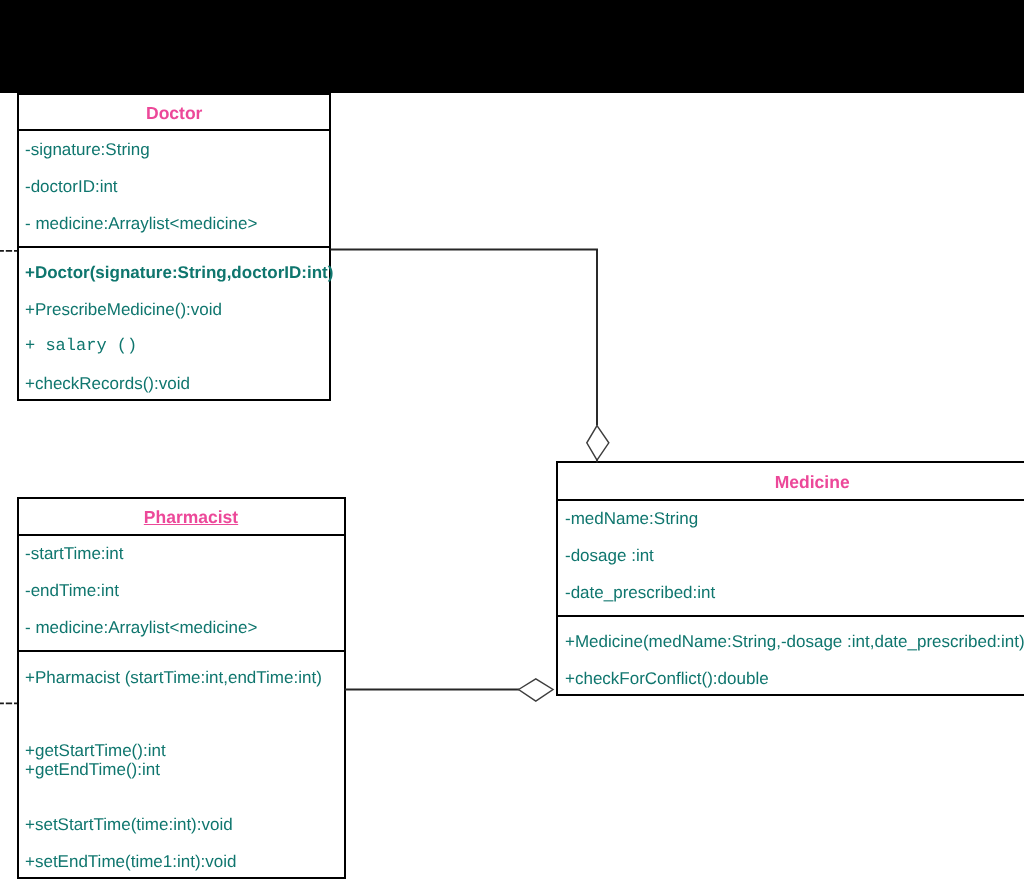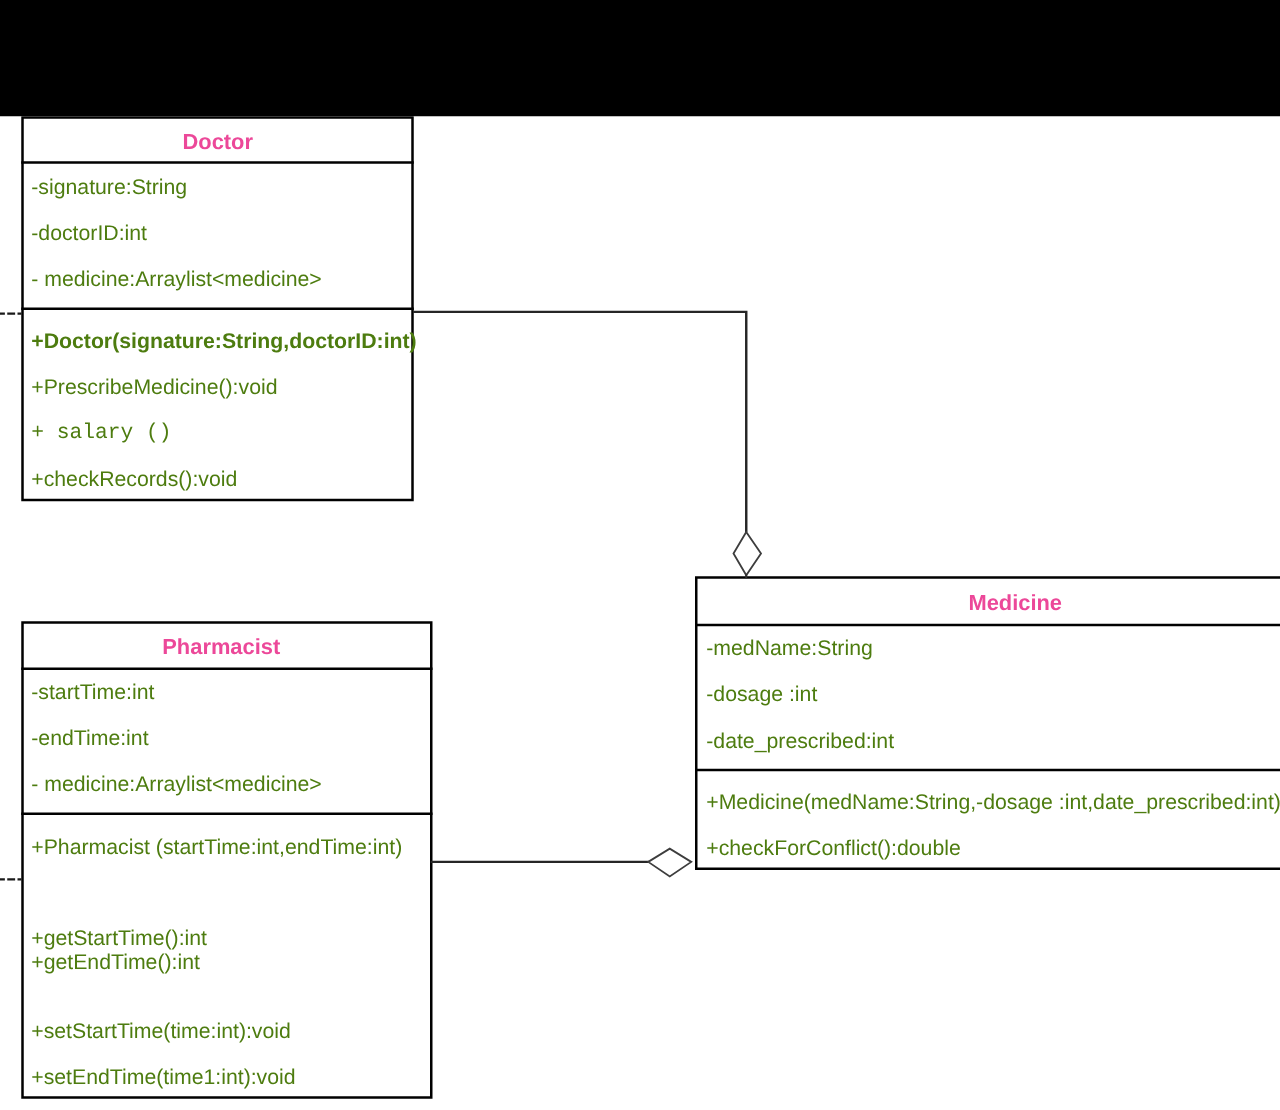--- a/index.html
+++ b/index.html
@@ -14,21 +14,21 @@
   }
   #canvas{position:absolute;left:0;top:0;width:1024px;height:888px;overflow:hidden;}
   .topbar{position:absolute;left:0;top:0;width:1024px;height:93px;background:#000000;}
   .umlbox{position:absolute;box-sizing:border-box;border:2px solid #000;background:#fff;}
   .rule{position:absolute;height:2px;background:#000;}
   .title{
     position:absolute;font-weight:bold;text-align:center;
     font-size:17.5px;color:#ec4899;white-space:nowrap;
     transform:translateZ(0);
   }
-  .row{position:absolute;font-size:17px;color:#4d7c0f;white-space:nowrap;
+  .row{position:absolute;font-size:17px;color:#0f766e;white-space:nowrap;
     transform:translateZ(0);}
   svg.links{position:absolute;left:0;top:0;width:1024px;height:888px;}
 </style>
 </head>
 <body>
 
 <div id="canvas">
   <div class="topbar"></div>
 
   <div class="umlbox" style="left:17px;top:92.5px;width:314.4px;height:308.5px;"></div>
@@ -39,21 +39,21 @@
   <div class="row" style="left:25px;top:176.8px;">-doctorID:int</div>
   <div class="row" style="left:25px;top:213.7px;">- medicine:Arraylist&lt;medicine&gt;</div>
   <div class="row" style="left:25px;top:263.0px;font-weight:bold;">+Doctor(signature:String,doctorID:int)</div>
   <div class="row" style="left:25px;top:299.9px;">+PrescribeMedicine():void</div>
   <div class="row" style="left:25px;top:336.8px;font-family:Liberation Mono, monospace;">+ salary ()</div>
   <div class="row" style="left:25px;top:373.8px;">+checkRecords():void</div>
 
   <div class="umlbox" style="left:17px;top:496.7px;width:328.5px;height:382.2px;"></div>
   <div class="rule" style="left:17px;top:533.7px;width:328.5px;"></div>
   <div class="rule" style="left:17px;top:650.1px;width:328.5px;"></div>
-  <div class="title" style="left:20px;top:506.8px;width:314px;">Pharmacist</div>
+  <div class="title" style="left:34px;top:506.8px;width:314px;text-decoration:underline;">Pharmacist</div>
   <div class="row" style="left:25px;top:544.3px;">-startTime:int</div>
   <div class="row" style="left:25px;top:581.1px;">-endTime:int</div>
   <div class="row" style="left:25px;top:617.9px;">- medicine:Arraylist&lt;medicine&gt;</div>
   <div class="row" style="left:25px;top:667.7px;">+Pharmacist (startTime:int,endTime:int)</div>
   <div class="row" style="left:25px;top:741.4px;">+getStartTime():int</div>
   <div class="row" style="left:25px;top:760px;">+getEndTime():int</div>
   <div class="row" style="left:25px;top:815.2px;">+setStartTime(time:int):void</div>
   <div class="row" style="left:25px;top:852.1px;">+setEndTime(time1:int):void</div>
 
   <div class="umlbox" style="left:556.4px;top:461.4px;width:511.6px;height:234.6px;"></div>

